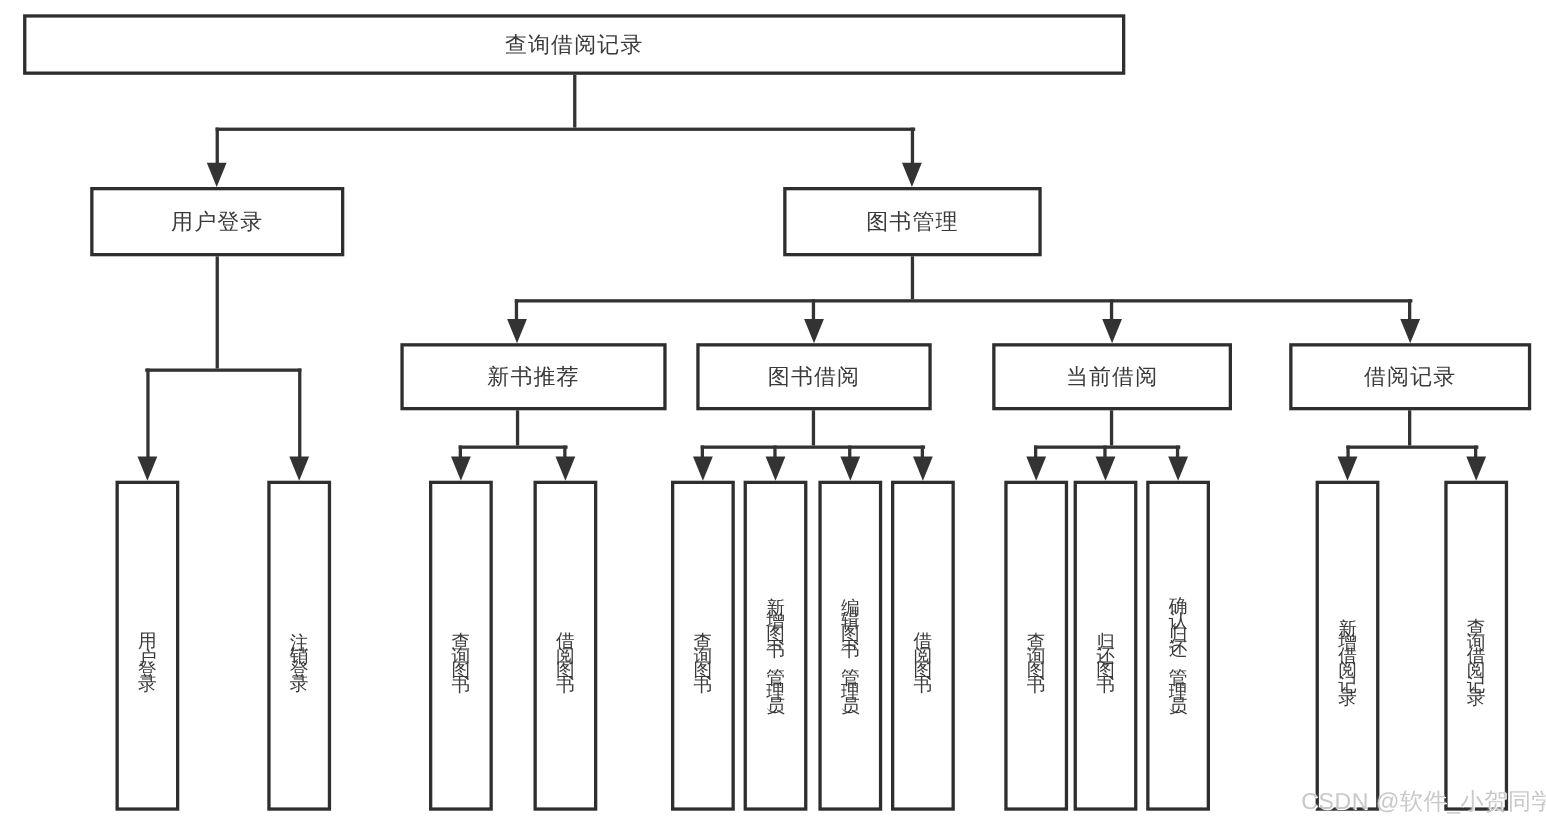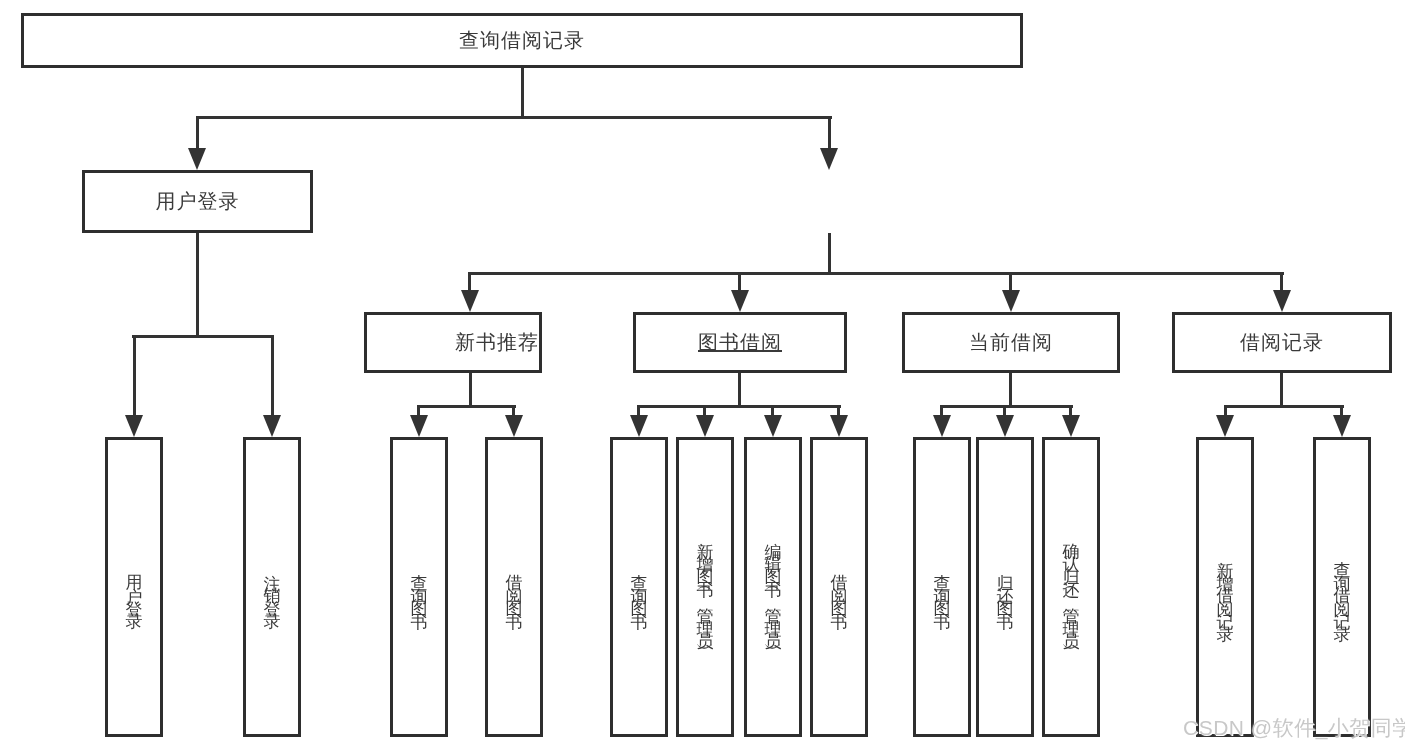--- a/index.html
+++ b/index.html
@@ -41,43 +41,46 @@
   <div class="line" style="left:521px;top:68px;width:3px;height:48px;"></div>
   <div class="line" style="left:196px;top:116px;width:636px;height:3px;"></div>
   <div class="line" style="left:196px;top:116px;width:3px;height:36px;"></div>
   <div class="line" style="left:828px;top:116px;width:3px;height:36px;"></div>
   <div class="arr" style="left:188px;top:148px;"></div>
   <div class="arr" style="left:820px;top:148px;"></div>
 
   <div class="box hbox" style="left:82px;top:170px;width:231px;height:63px;">
     <span>用户登录</span>
   </div>
+  <div class="box hbox" style="left:712px;top:170px;width:235px;height:63px;">
+    <span>图书管理</span>
+  </div>
 
   <div class="line" style="left:196px;top:233px;width:3px;height:102px;"></div>
   <div class="line" style="left:132px;top:335px;width:142px;height:3px;"></div>
   <div class="line" style="left:133px;top:335px;width:3px;height:82px;"></div>
   <div class="line" style="left:271px;top:335px;width:3px;height:82px;"></div>
   <div class="arr" style="left:125px;top:415px;"></div>
   <div class="arr" style="left:263px;top:415px;"></div>
 
   <div class="line" style="left:828px;top:233px;width:3px;height:39px;"></div>
   <div class="line" style="left:468px;top:272px;width:816px;height:3px;"></div>
   <div class="line" style="left:468px;top:272px;width:3px;height:20px;"></div>
   <div class="line" style="left:738px;top:272px;width:3px;height:20px;"></div>
   <div class="line" style="left:1009px;top:272px;width:3px;height:20px;"></div>
   <div class="line" style="left:1280px;top:272px;width:3px;height:20px;"></div>
   <div class="arr" style="left:461px;top:290px;"></div>
   <div class="arr" style="left:731px;top:290px;"></div>
   <div class="arr" style="left:1002px;top:290px;"></div>
   <div class="arr" style="left:1273px;top:290px;"></div>
 
-  <div class="box hbox" style="left:364px;top:312px;width:178px;height:61px;justify-content:flex-end;">
+  <div class="box hbox" style="left:364px;top:312px;width:242px;height:61px;">
     <span>新书推荐</span>
   </div>
-  <div class="box hbox" style="left:633px;top:312px;width:214px;height:61px;text-decoration:underline;">
+  <div class="box hbox" style="left:633px;top:312px;width:214px;height:61px;">
     <span>图书借阅</span>
   </div>
   <div class="box hbox" style="left:1172px;top:312px;width:220px;height:61px;">
     <span>借阅记录</span>
   </div>
   <div class="box hbox" style="left:902px;top:312px;width:218px;height:61px;">
     <span>当前借阅</span>
   </div>
 
   <div class="line" style="left:469px;top:373px;width:3px;height:32px;"></div>

